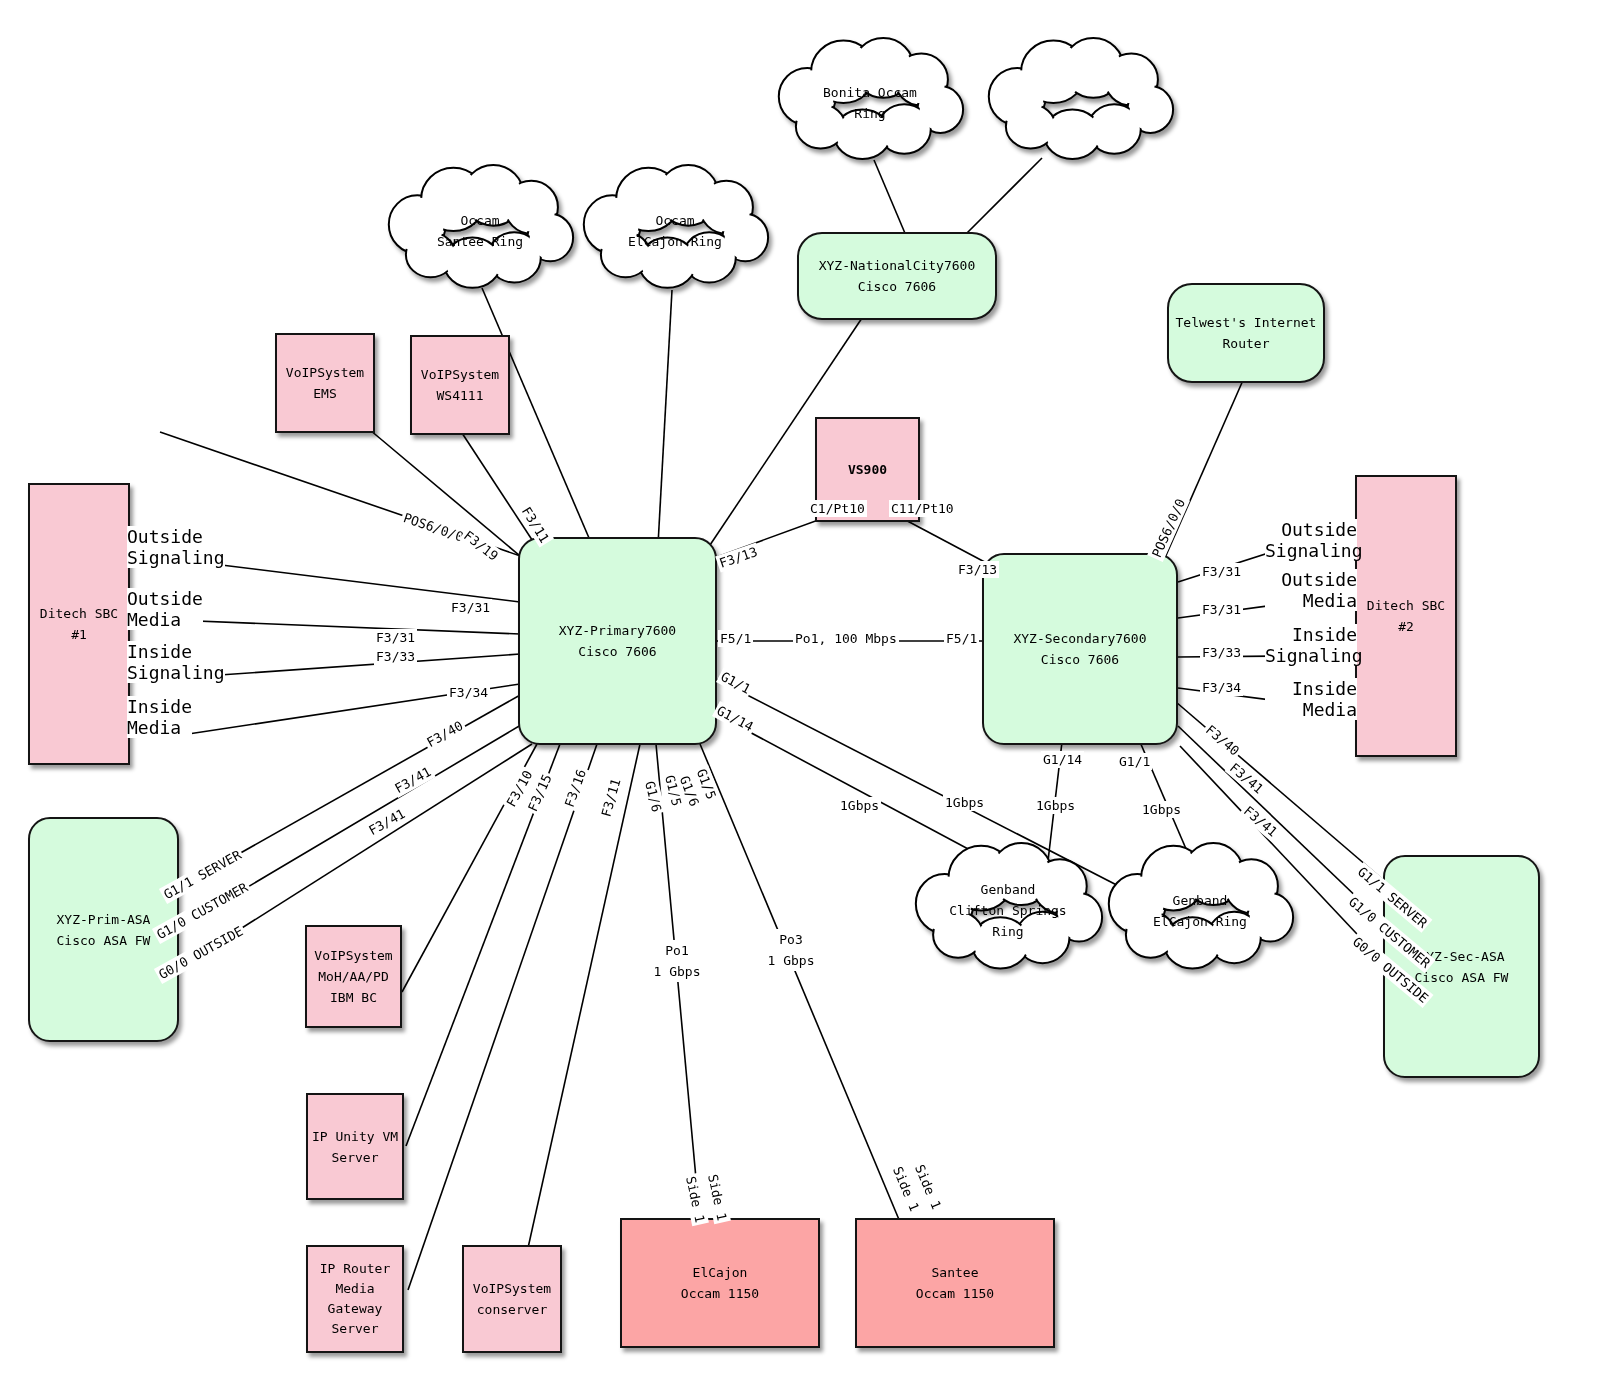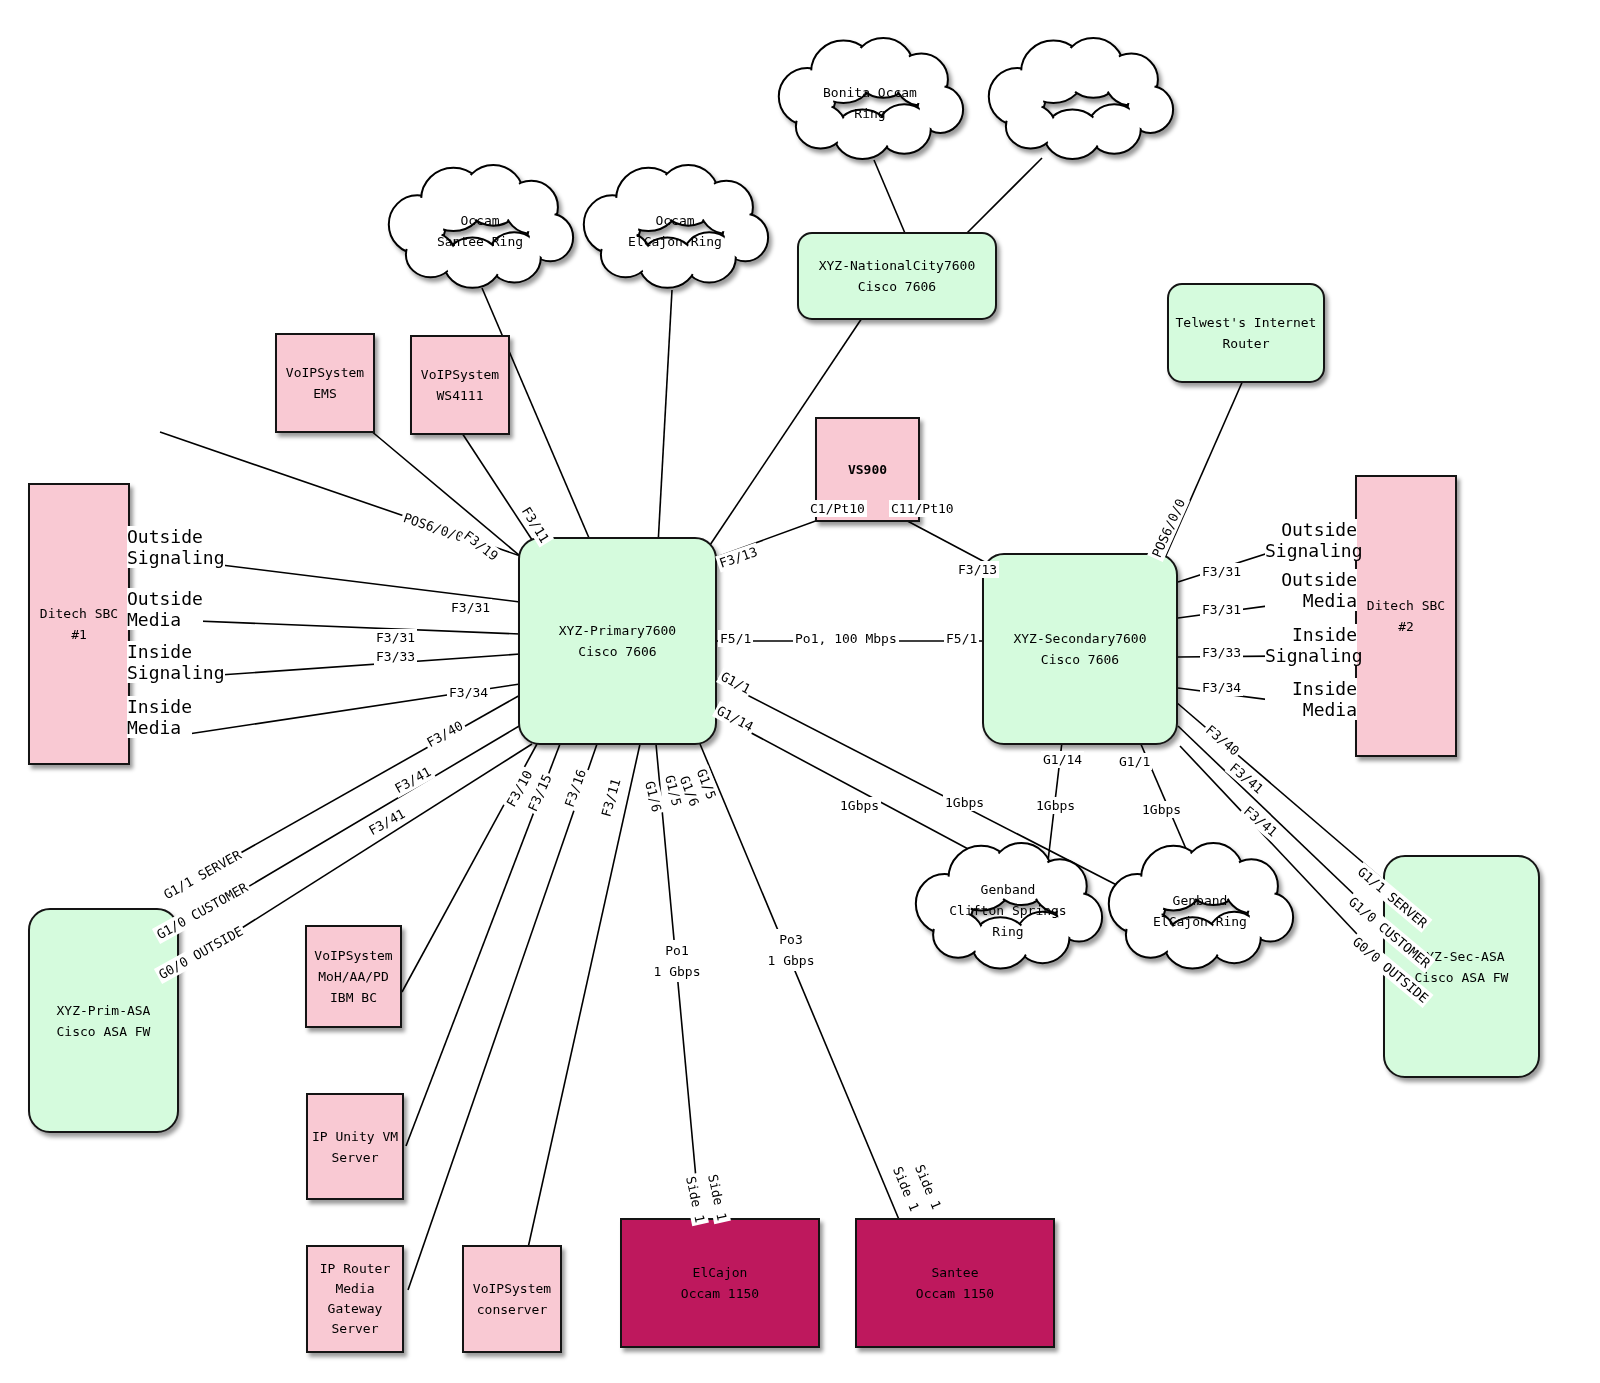--- a/index.html
+++ b/index.html
@@ -1,24 +1,24 @@
 <!DOCTYPE html>
 <html><head>
 <meta charset="utf-8">
 <style>
   html,body{margin:0;padding:0;background:#fff;}
   #canvas{position:relative;width:1600px;height:1383px;background:#ffffff;overflow:hidden;
           font-family:"DejaVu Sans Mono","Liberation Mono",monospace;color:#000;}
   #wires{position:absolute;left:0;top:0;}
   .node{position:absolute;display:flex;flex-direction:column;align-items:center;justify-content:center;
         text-align:center;font-size:13px;line-height:21px;box-sizing:border-box;z-index:2;}
-  .green{background:#d5fbdd;border:2px solid #141414;border-radius:15px;box-shadow:3px 4px 4px rgba(0,0,0,.40);}
+  .green{background:#d5fbdd;border:2px solid #141414;border-radius:25px;box-shadow:3px 4px 4px rgba(0,0,0,.40);}
   .bigr{border-radius:22px;}
   .pink{background:#f9c9d3;border:2px solid #141414;box-shadow:3px 4px 4px rgba(0,0,0,.40);}
-  .whitebox{background:#be185d;border:2px solid #141414;box-shadow:3px 4px 4px rgba(0,0,0,.40);}
+  .whitebox{background:#fca5a5;border:2px solid #141414;box-shadow:3px 4px 4px rgba(0,0,0,.40);}
   .cloudtext{position:absolute;display:flex;flex-direction:column;align-items:center;justify-content:center;
         text-align:center;font-size:13px;line-height:21px;z-index:2;}
   .lab{position:absolute;background:#fff;font-size:13px;line-height:17px;white-space:pre;padding:0 2px;
        transform-origin:left center;z-index:3;}
   .lab2{position:absolute;background:#fff;font-size:13px;line-height:21px;white-space:pre;text-align:center;z-index:3;}
   .iface{position:absolute;background:#fff;font-size:18px;line-height:21px;white-space:pre;z-index:3;}
   .iface.r{text-align:right;}
   #title-block{position:absolute;left:35px;top:10px;font-size:13px;line-height:20.5px;white-space:pre;z-index:2;}
 </style>
 </head>
@@ -210,21 +210,21 @@
     <span>Router</span>
   </div>
   <div class="node green bigr" style="left:518px;top:537px;width:199px;height:208px;">
     <span>XYZ-Primary7600</span>
     <span>Cisco 7606</span>
   </div>
   <div class="node green bigr" style="left:982px;top:553px;width:196px;height:192px;">
     <span>XYZ-Secondary7600</span>
     <span>Cisco 7606</span>
   </div>
-  <div class="node green bigr" style="left:28px;top:908px;width:151px;height:225px;">
+  <div class="node green bigr" style="left:28px;top:817px;width:151px;height:225px;">
     <span>XYZ-Prim-ASA</span>
     <span>Cisco ASA FW</span>
   </div>
   <div class="node green bigr" style="left:1383px;top:855px;width:157px;height:223px;">
     <span>XYZ-Sec-ASA</span>
     <span>Cisco ASA FW</span>
   </div>
 
   <div class="node pink" style="left:275px;top:333px;width:100px;height:100px;">
     <span>VoIPSystem</span>

